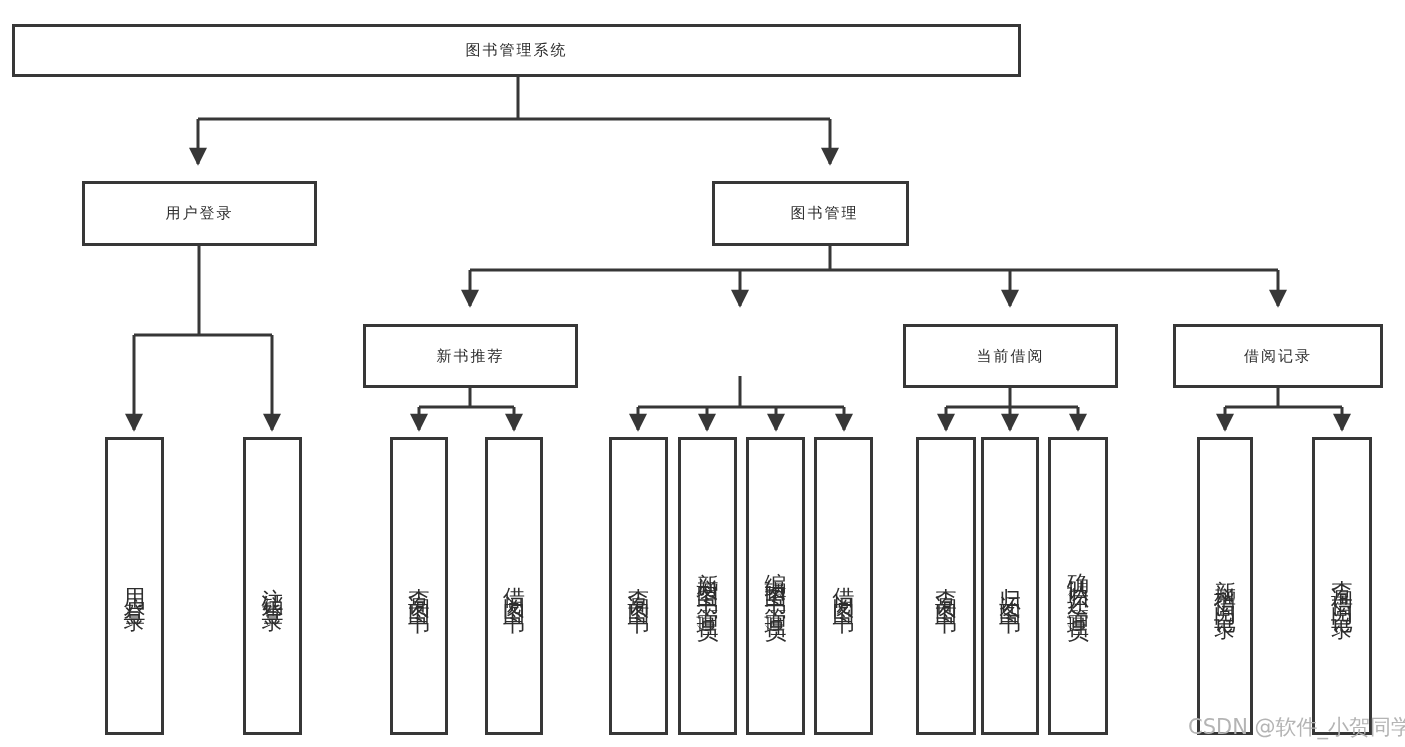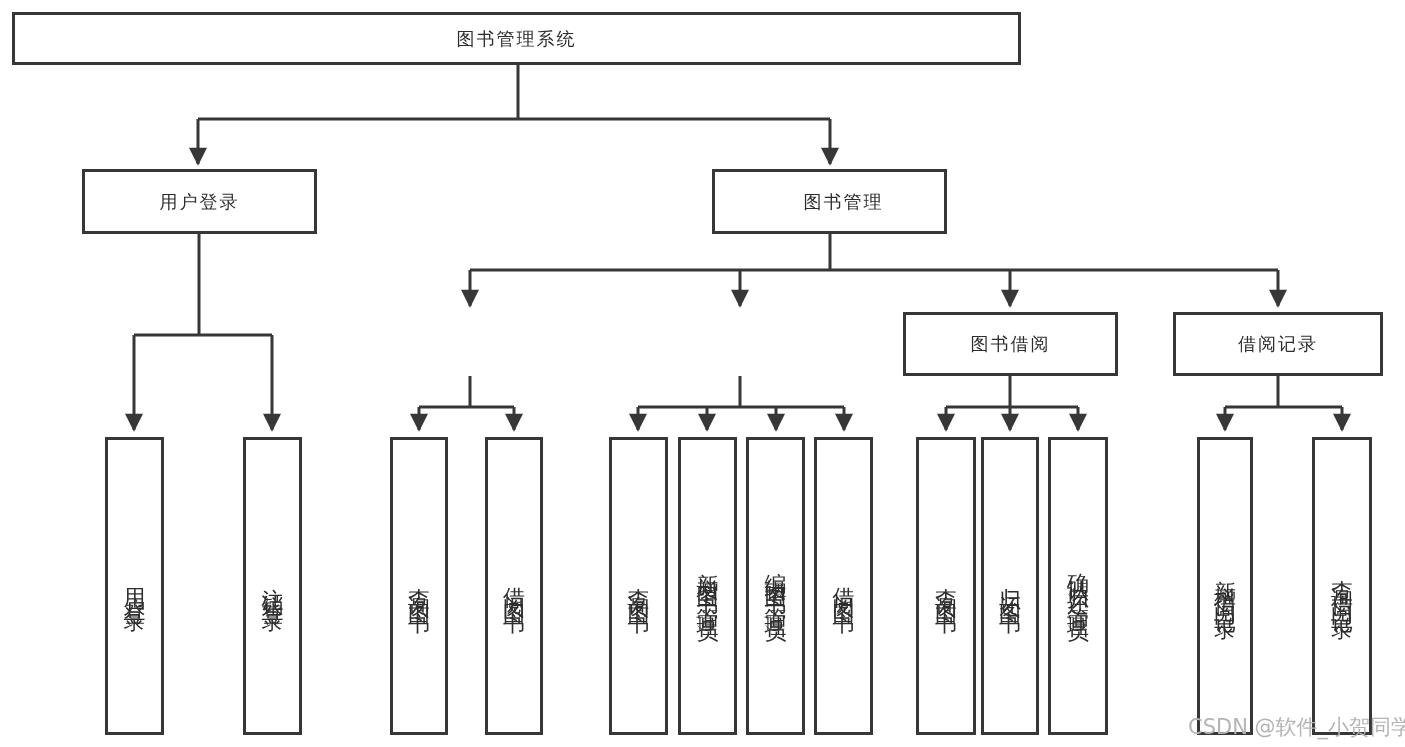--- a/index.html
+++ b/index.html
@@ -21,23 +21,24 @@
     box-sizing: border-box;
     background: #ffffff;
     border: 3px solid #373737;
     color: #2d2d2d;
     display: flex;
     align-items: center;
     justify-content: center;
     text-align: center;
   }
   .hbox {
-    font-size: 18px;
+    font-size: 15px;
     letter-spacing: 2px;
     white-space: nowrap;
+    margin-top: 12px;
   }
   .vbox {
     writing-mode: vertical-rl;
     text-orientation: mixed;
     font-size: 22px;
     letter-spacing: 8px;
     line-height: 1;
   }
   .vbox.tight { letter-spacing: 7px; }
   .watermark {
@@ -94,23 +95,24 @@
 
       <path d="M1278 376 V407 M1225 407 H1342"></path>
       <line x1="1225" y1="407" x2="1225" y2="430" marker-end="url(#arw)"></line>
       <line x1="1342" y1="407" x2="1342" y2="430" marker-end="url(#arw)"></line>
     </g>
   </svg>
 
   <div class="box hbox" style="left:12px; top:12px; width:1009px; height:53px;">图书管理系统</div>
 
   <div class="box hbox" style="left:82px; top:169px; width:235px; height:65px;">用户登录</div>
-  <div class="box hbox" style="left:712px; top:169px; width:235px; height:65px;padding-left:28px;">图书管理</div>
+  <div class="box hbox" style="left:712px; top:169px; width:197px; height:65px;padding-left:28px;">图书管理</div>
 
-  <div class="box hbox" style="left:903px; top:312px; width:215px; height:64px;">图书借阅</div>
+  <div class="box hbox" style="left:363px; top:312px; width:215px; height:64px;">新书推荐</div>
+  <div class="box hbox" style="left:903px; top:312px; width:215px; height:64px;">当前借阅</div>
   <div class="box hbox" style="left:1173px; top:312px; width:210px; height:64px;">借阅记录</div>
 
   <div class="box vbox" style="left:105px; top:437px; width:59px; height:298px;">用户登录</div>
   <div class="box vbox" style="left:243px; top:437px; width:59px; height:298px;">注销登录</div>
 
   <div class="box vbox" style="left:390px; top:437px; width:58px; height:298px;">查询图书</div>
   <div class="box vbox" style="left:485px; top:437px; width:58px; height:298px;">借阅图书</div>
 
   <div class="box vbox" style="left:609px; top:437px; width:59px; height:298px;">查询图书</div>
   <div class="box vbox tight" style="left:678px; top:437px; width:59px; height:298px;">新增图书（管理员）</div>

